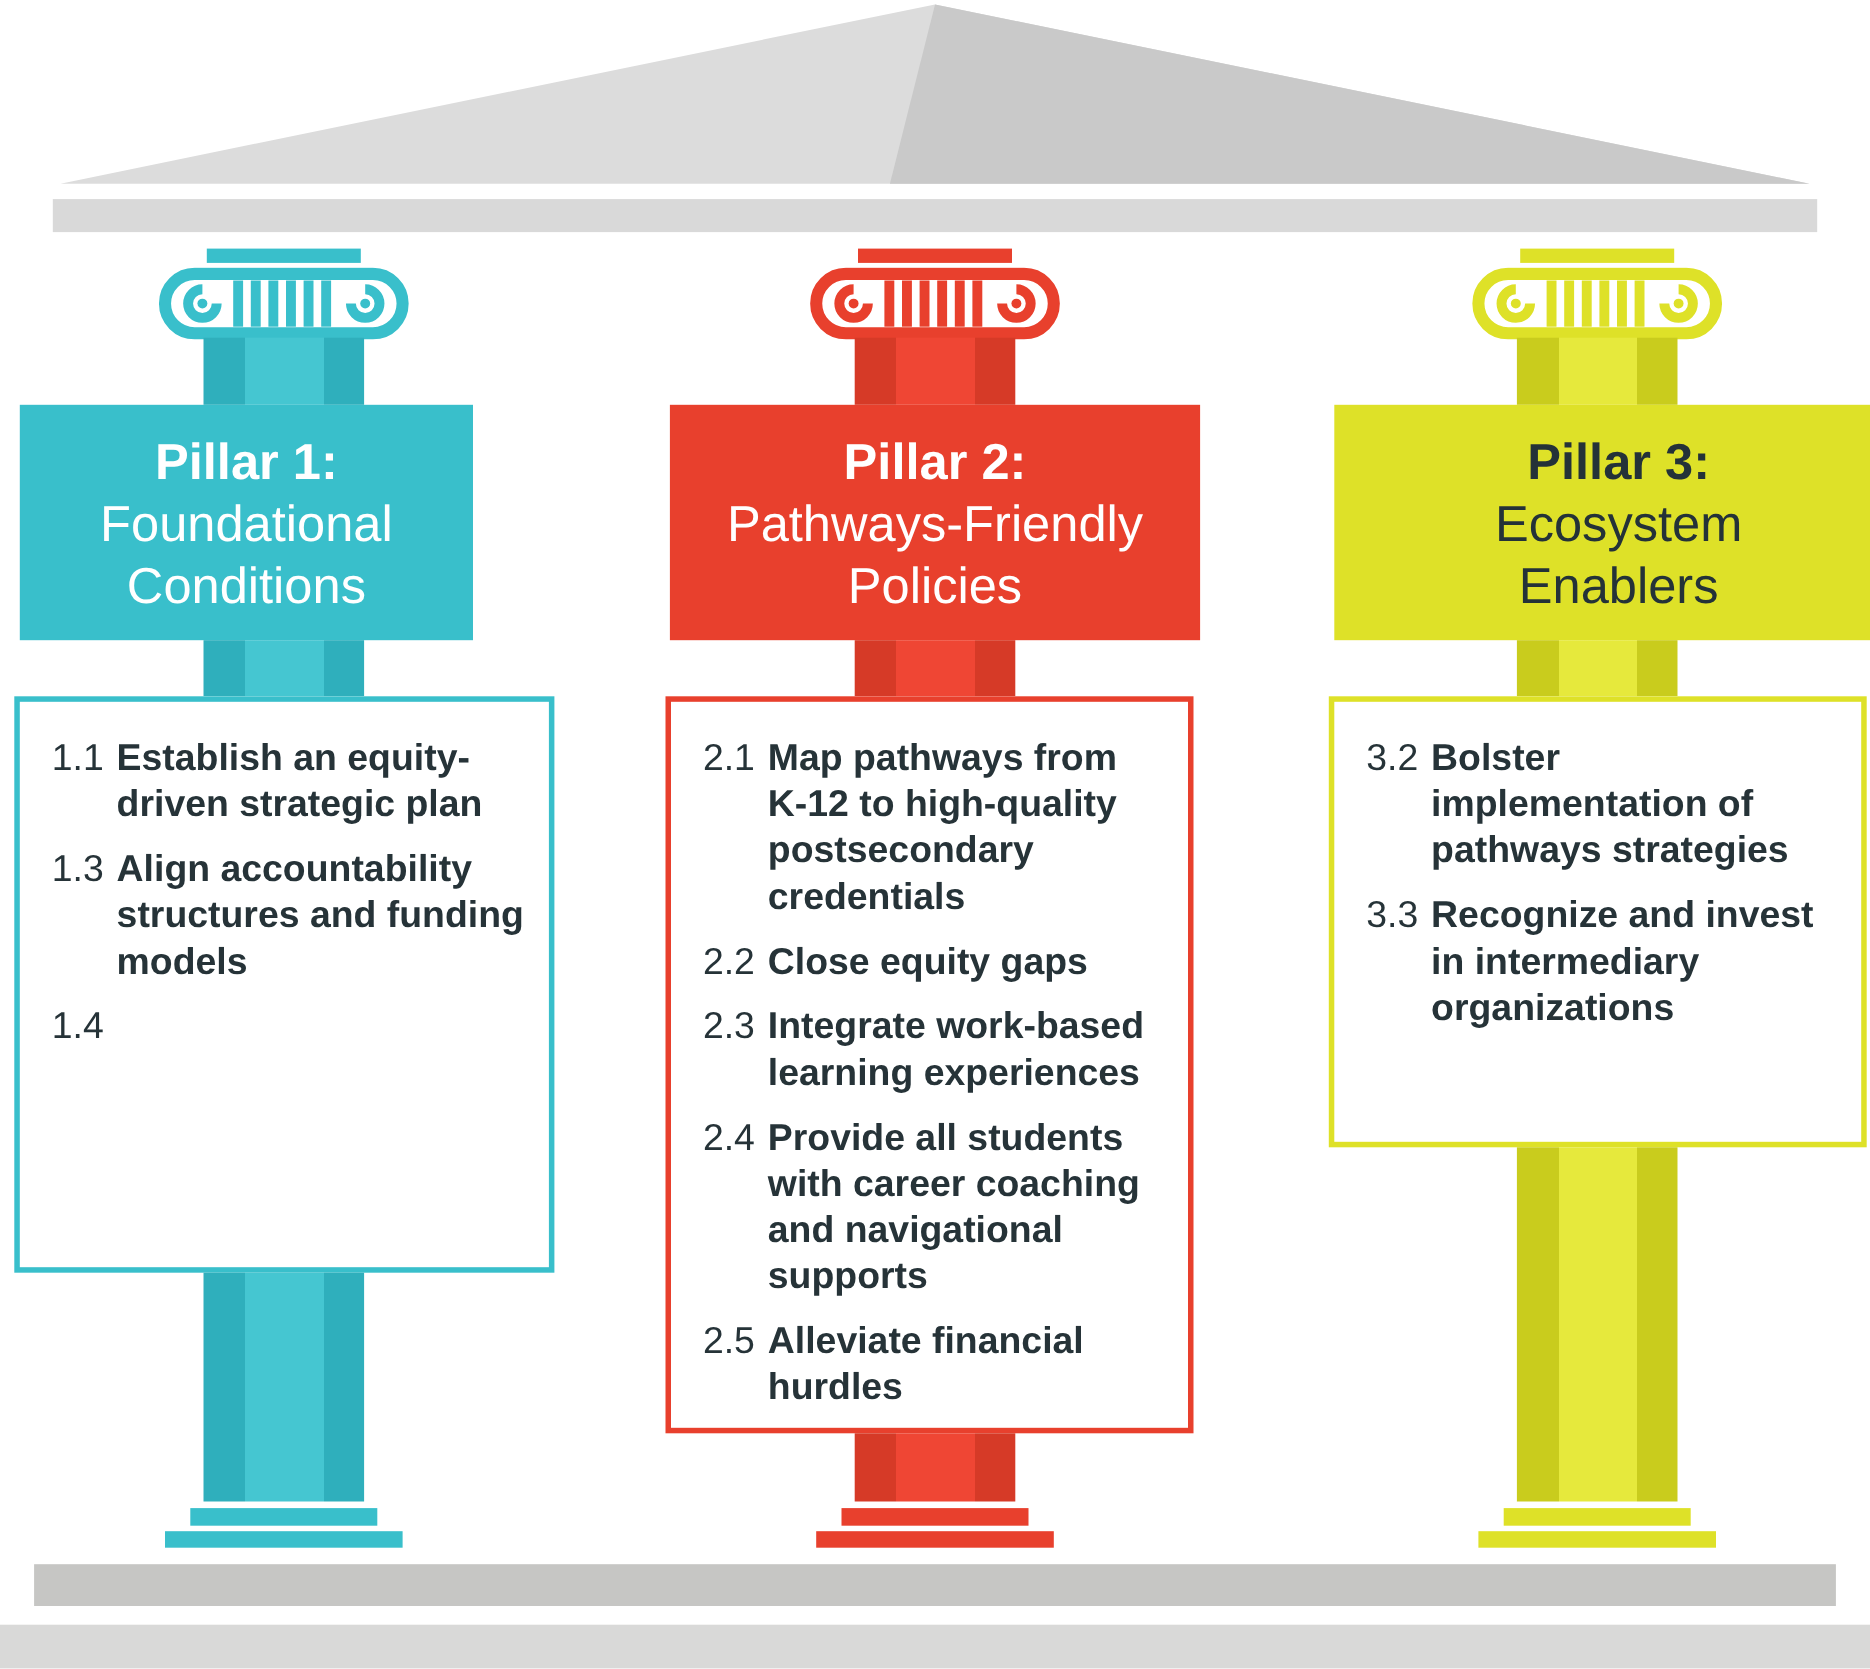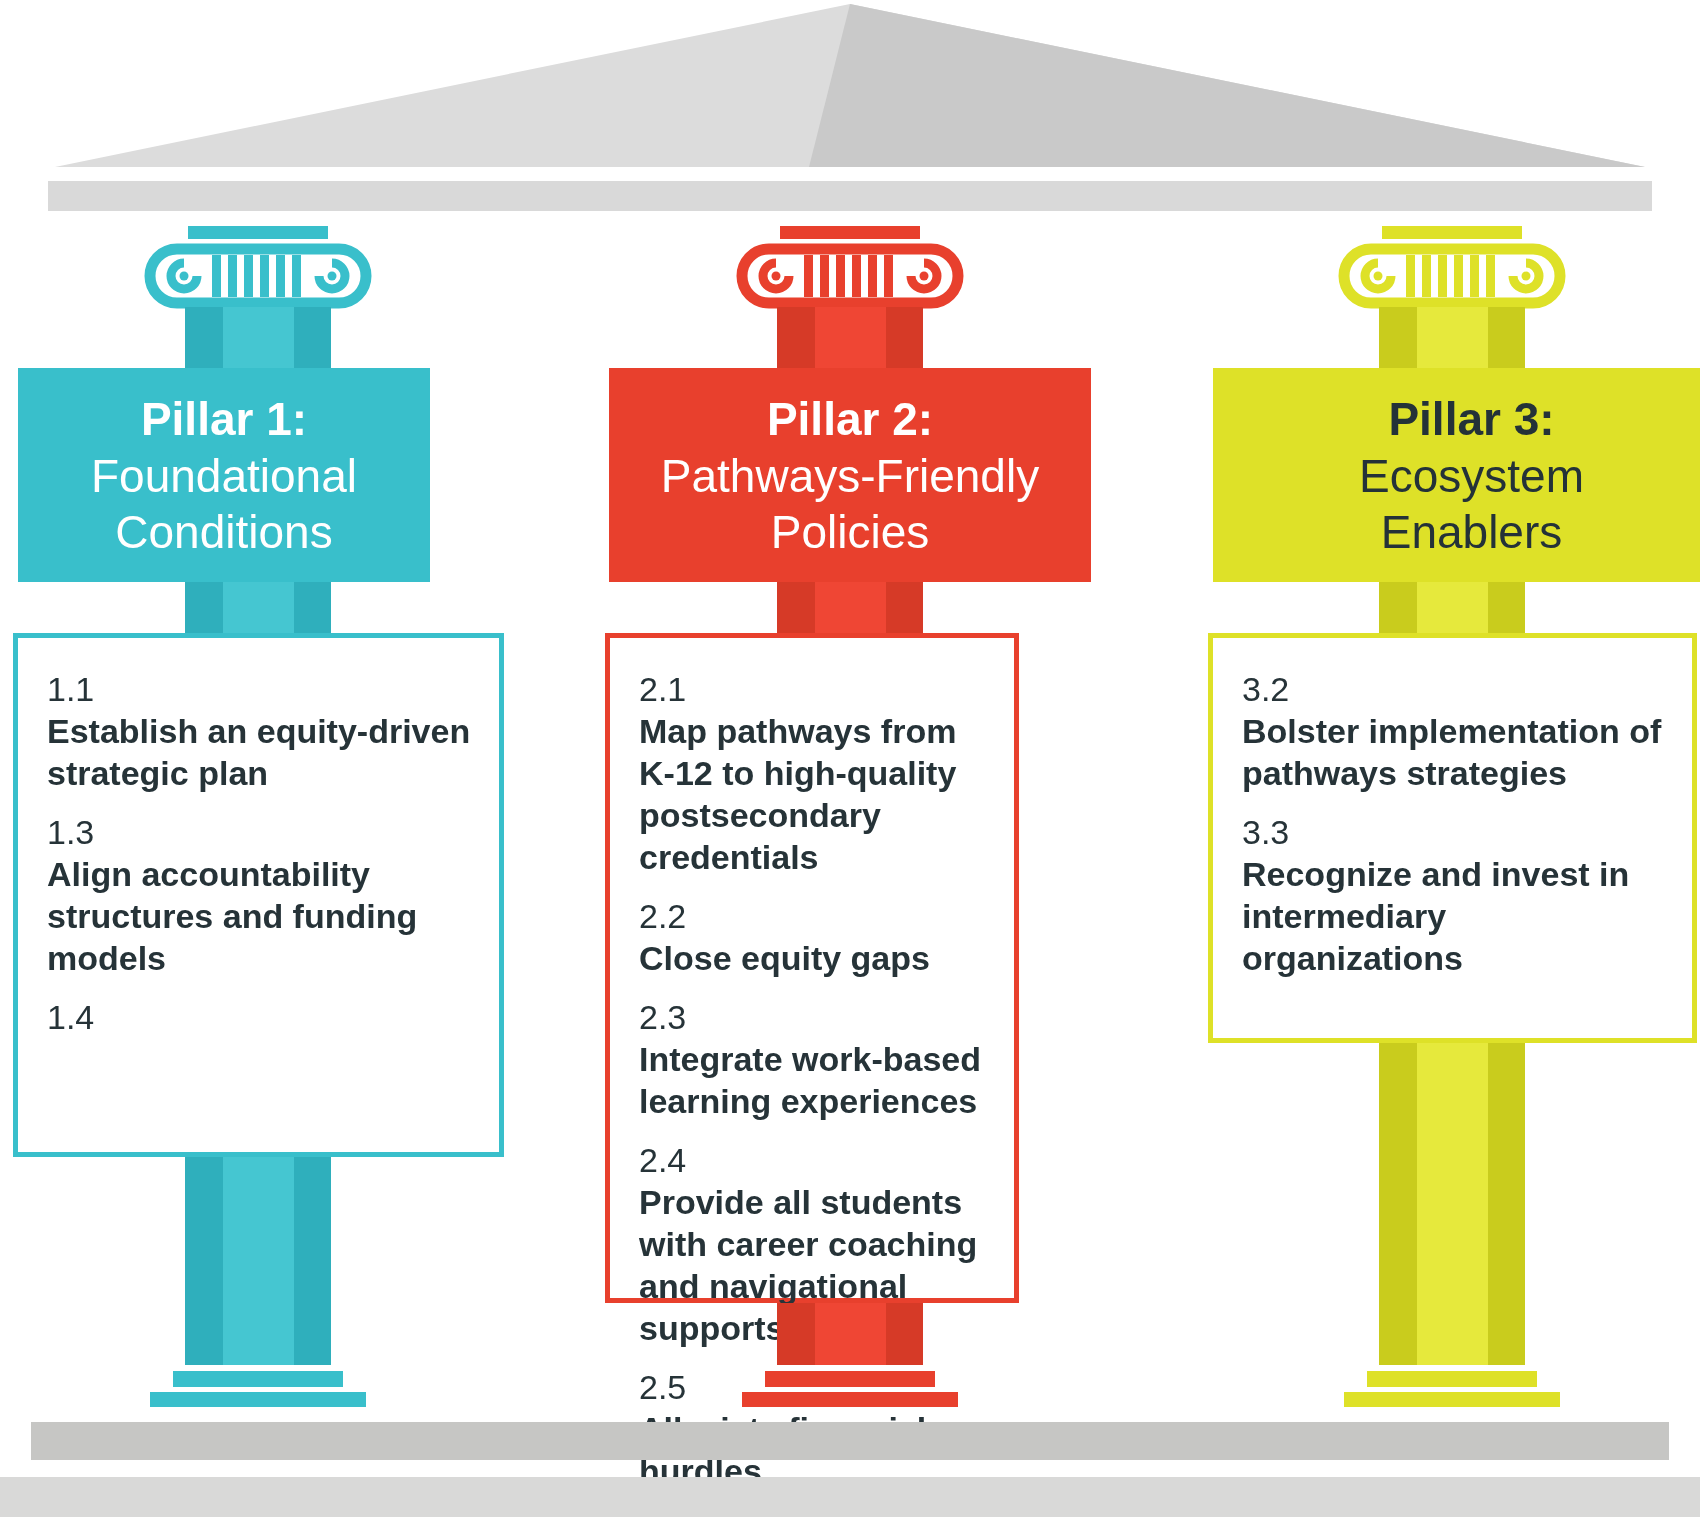--- a/index.html
+++ b/index.html
@@ -28,21 +28,21 @@
     display:flex;flex-direction:column;align-items:center;justify-content:center;
     text-align:center;
   }
   .hdr .title{font-size:46px;font-weight:bold;line-height:58px;}
   .hdr .sub{font-size:46px;font-weight:normal;line-height:56px;}
   
   .content{
     background:#fff;border:5px solid var(--c);box-sizing:border-box;
     padding:30px 20px 0 29px;color:#263338;
   }
-  .item{display:flex;margin-bottom:17px;flex-direction:column;}
+  .item{display:flex;margin-bottom:17px;}
   .item .num{flex:none;width:59px;font-size:34px;line-height:42px;}
   .item .txt{flex:1;font-size:34px;line-height:42px;font-weight:bold;}
 </style>
 </head>
 <body>
 
 <div class="stage">
 
   <svg class="abs" style="left:0;top:0;" width="1700" height="170" viewBox="0 0 1700 170">
     <polygon points="55,167 850,4 1645,167" fill="#DCDCDC"></polygon>
@@ -106,21 +106,21 @@
       <path d="M188 20 a13 13 0 1 1 -13 13" fill="none" stroke="currentColor" stroke-width="9"></path>
       <circle cx="188" cy="33" r="4.5" fill="currentColor"></circle>
     </svg>
     <div class="abs shaft" style="left:777px;top:307px;width:146px;height:61px;"></div>
     <div class="abs hdr" style="left:609px;top:368px;width:482px;height:214px;align-items:center;">
       <div class="title">Pillar 2:</div>
       <div class="sub">Pathways-Friendly</div>
       <div class="sub">Policies</div>
     </div>
     <div class="abs shaft" style="left:777px;top:582px;width:146px;height:51px;"></div>
-    <div class="abs content" style="left:605px;top:633px;width:414px;height:670px;">
+    <div class="abs content" style="left:605px;top:633px;width:480px;height:670px;">
       <div class="item">
         <span class="num">2.1</span>
         <span class="txt">Map pathways from K-12 to high-quality postsecondary credentials</span>
       </div>
       <div class="item">
         <span class="num">2.2</span>
         <span class="txt">Close equity gaps</span>
       </div>
       <div class="item">
         <span class="num">2.3</span>

